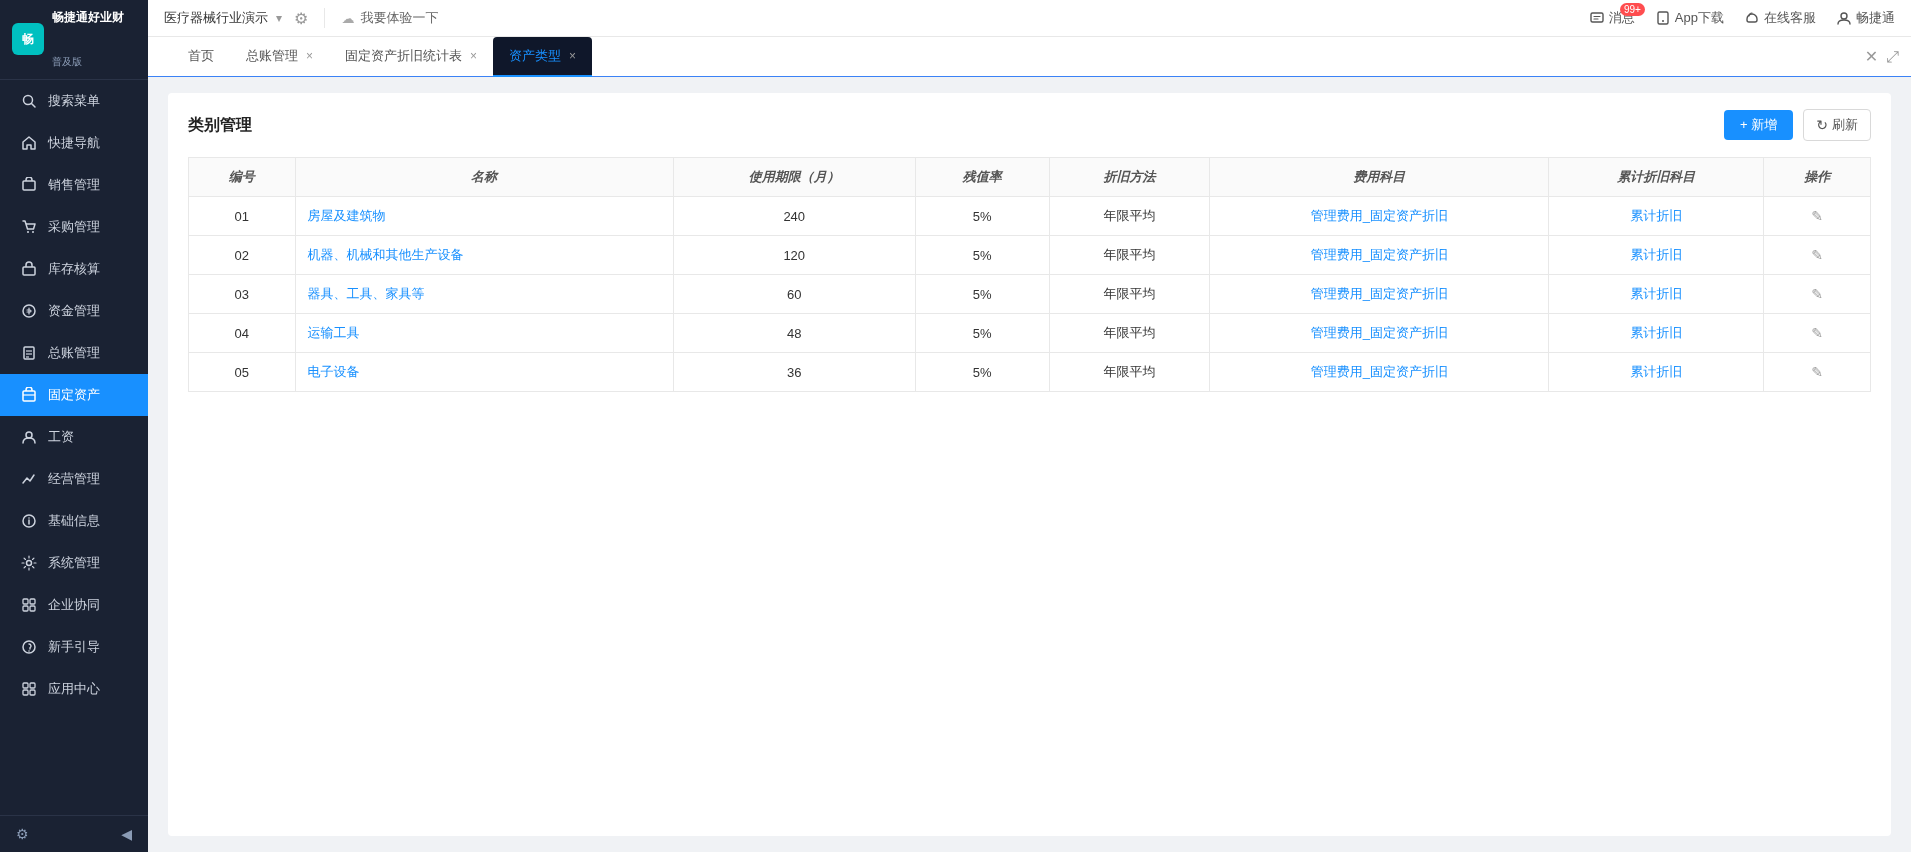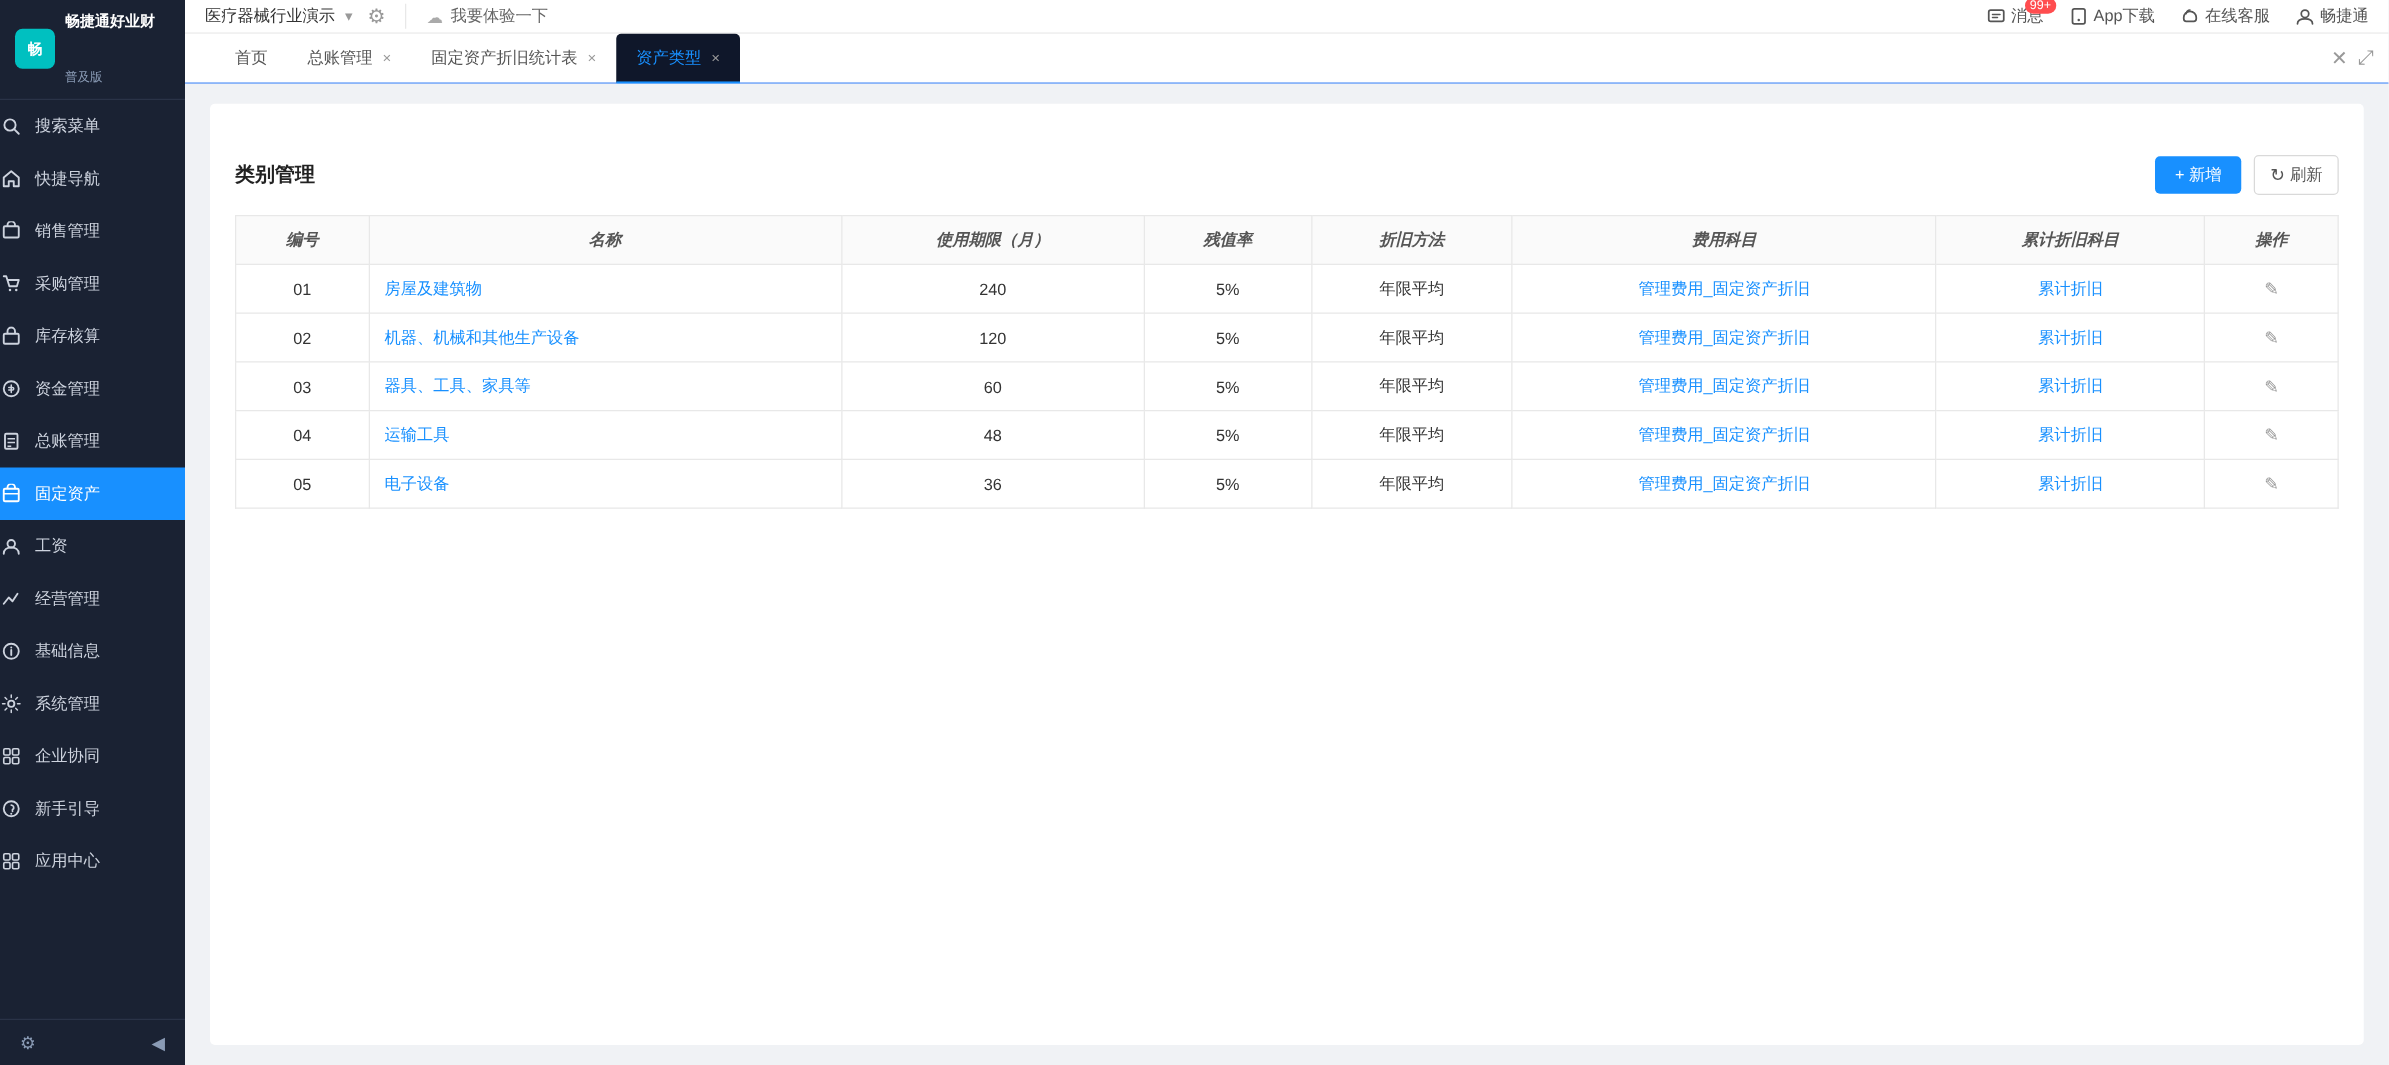--- a/index.html
+++ b/index.html
@@ -40,21 +40,21 @@
     .sidebar-title-group { display: flex; flex-direction: column; gap: 29px; }
     .sidebar-title { font-size: 12px; color: #fff; font-weight: bold; line-height: 1.3; }
     .sidebar-subtitle { font-size: 10px; color: #8a9bb5; }
     .sidebar-scroll { flex: 1; overflow-y: auto; overflow-x: hidden; }
     .sidebar-scroll::-webkit-scrollbar { width: 4px; }
     .sidebar-scroll::-webkit-scrollbar-thumb { background: #3a4a63; border-radius: 2px; }
     .sidebar-item {
       display: flex;
       align-items: center;
       gap: 10px;
-      padding: 12px 0;
+      padding: 12px 20px;
       cursor: pointer;
       color: #cdd3de;
       transition: background 0.2s;
       font-size: 13px;
     }
     .sidebar-item.active { background: #1890ff; color: #fff; }
     .sidebar-item-icon { width: 18px; height: 18px; flex-shrink: 0; display: flex; align-items: center; justify-content: center; }
     .sidebar-footer {
       padding: 10px 16px;
       border-top: 1px solid #2a3347;
@@ -69,21 +69,21 @@
       flex: 1;
       display: flex;
       flex-direction: column;
       background: #f0f2f5;
       overflow: hidden;
     }
 
     
     .topbar {
       background: #fff;
-      height: 27px;
+      height: 37px;
       display: flex;
       align-items: center;
       padding: 0 16px;
       border-bottom: 1px solid #e8e8e8;
       gap: 12px;
       flex-shrink: 0;
     }
     .topbar-workspace {
       display: flex;
       align-items: center;
@@ -179,21 +179,20 @@
       background: #fff;
       border-radius: 4px;
       padding: 16px 20px;
       min-height: calc(100% - 0px);
     }
     .content-header {
       display: flex;
       align-items: center;
       justify-content: space-between;
       margin-bottom: 16px;
-      margin-top: 25px;
     }
     .page-title {
       font-size: 16px;
       font-weight: bold;
       color: #222;
     }
     .header-actions { display: flex; gap: 10px; align-items: center; }
     .btn-primary {
       background: #1890ff;
       color: white;

